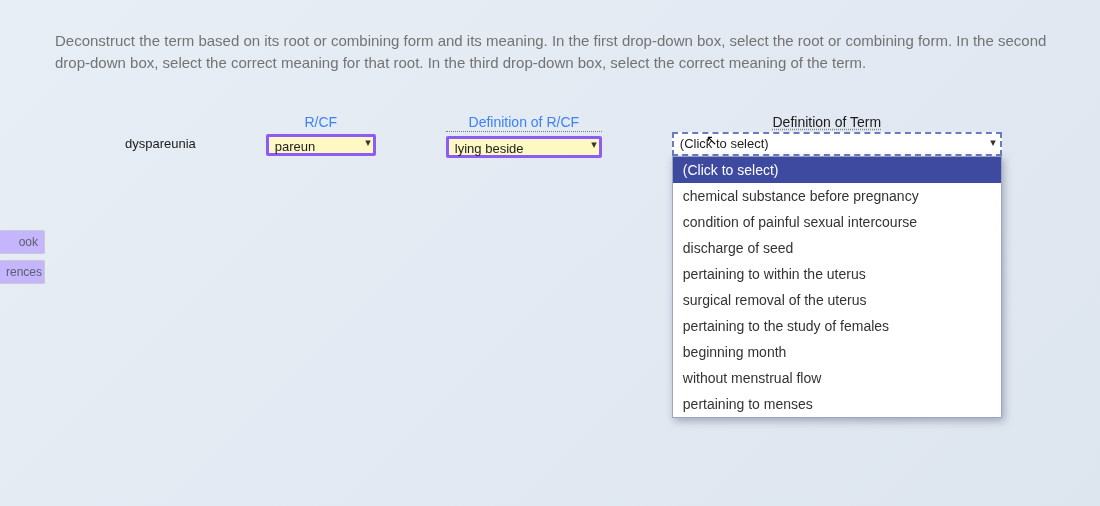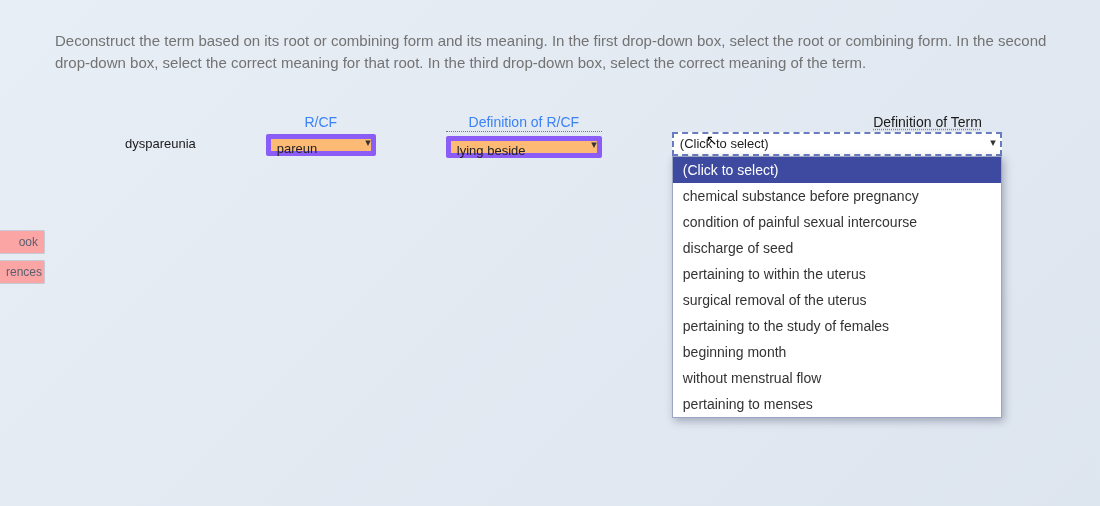--- a/index.html
+++ b/index.html
@@ -12,21 +12,21 @@
       position: relative;
       color: #222;
     }
     .sidebar {
       position: absolute;
       left: 0;
       top: 230px;
       width: 45px;
     }
     .sidebar-tab {
-      background: #fca5a5;
+      background: #c4b5fd;
       border: 1px solid #c5cad4;
       border-left: none;
       border-radius: 0 2px 2px 0;
       padding: 4px 6px;
       margin-bottom: 6px;
       font-size: 12px;
       color: #5a6070;
       text-align: right;
       cursor: pointer;
     }
@@ -58,22 +58,22 @@
       text-align: center;
     }
     .term {
       font-size: 13px;
       color: #1a1a1a;
       padding-top: 22px;
     }
     .select {
       appearance: none;
       -webkit-appearance: none;
-      background: #fdba74;
-      border: 5px solid #8b5cf6;
+      background: #fef9c3;
+      border: 3px solid #8b5cf6;
       border-radius: 2px;
       font-size: 13px;
       padding: 2px 22px 2px 6px;
       height: 22px;
       cursor: pointer;
       position: relative;
     }
     .select-wrap {
       position: relative;
       display: inline-block;
@@ -82,20 +82,21 @@
       content: "▾";
       position: absolute;
       right: 5px;
       top: 2px;
       font-size: 11px;
       color: #333;
       pointer-events: none;
     }
     .def-term-group {
       position: relative;
+      align-items: center;
     }
     .def-term-label {
       font-size: 14px;
       color: #1a1a1a;
       text-decoration: underline dotted #888;
       text-underline-offset: 2px;
       text-align: right;
       padding-right: 20px;
       margin-bottom: 2px;
     }

